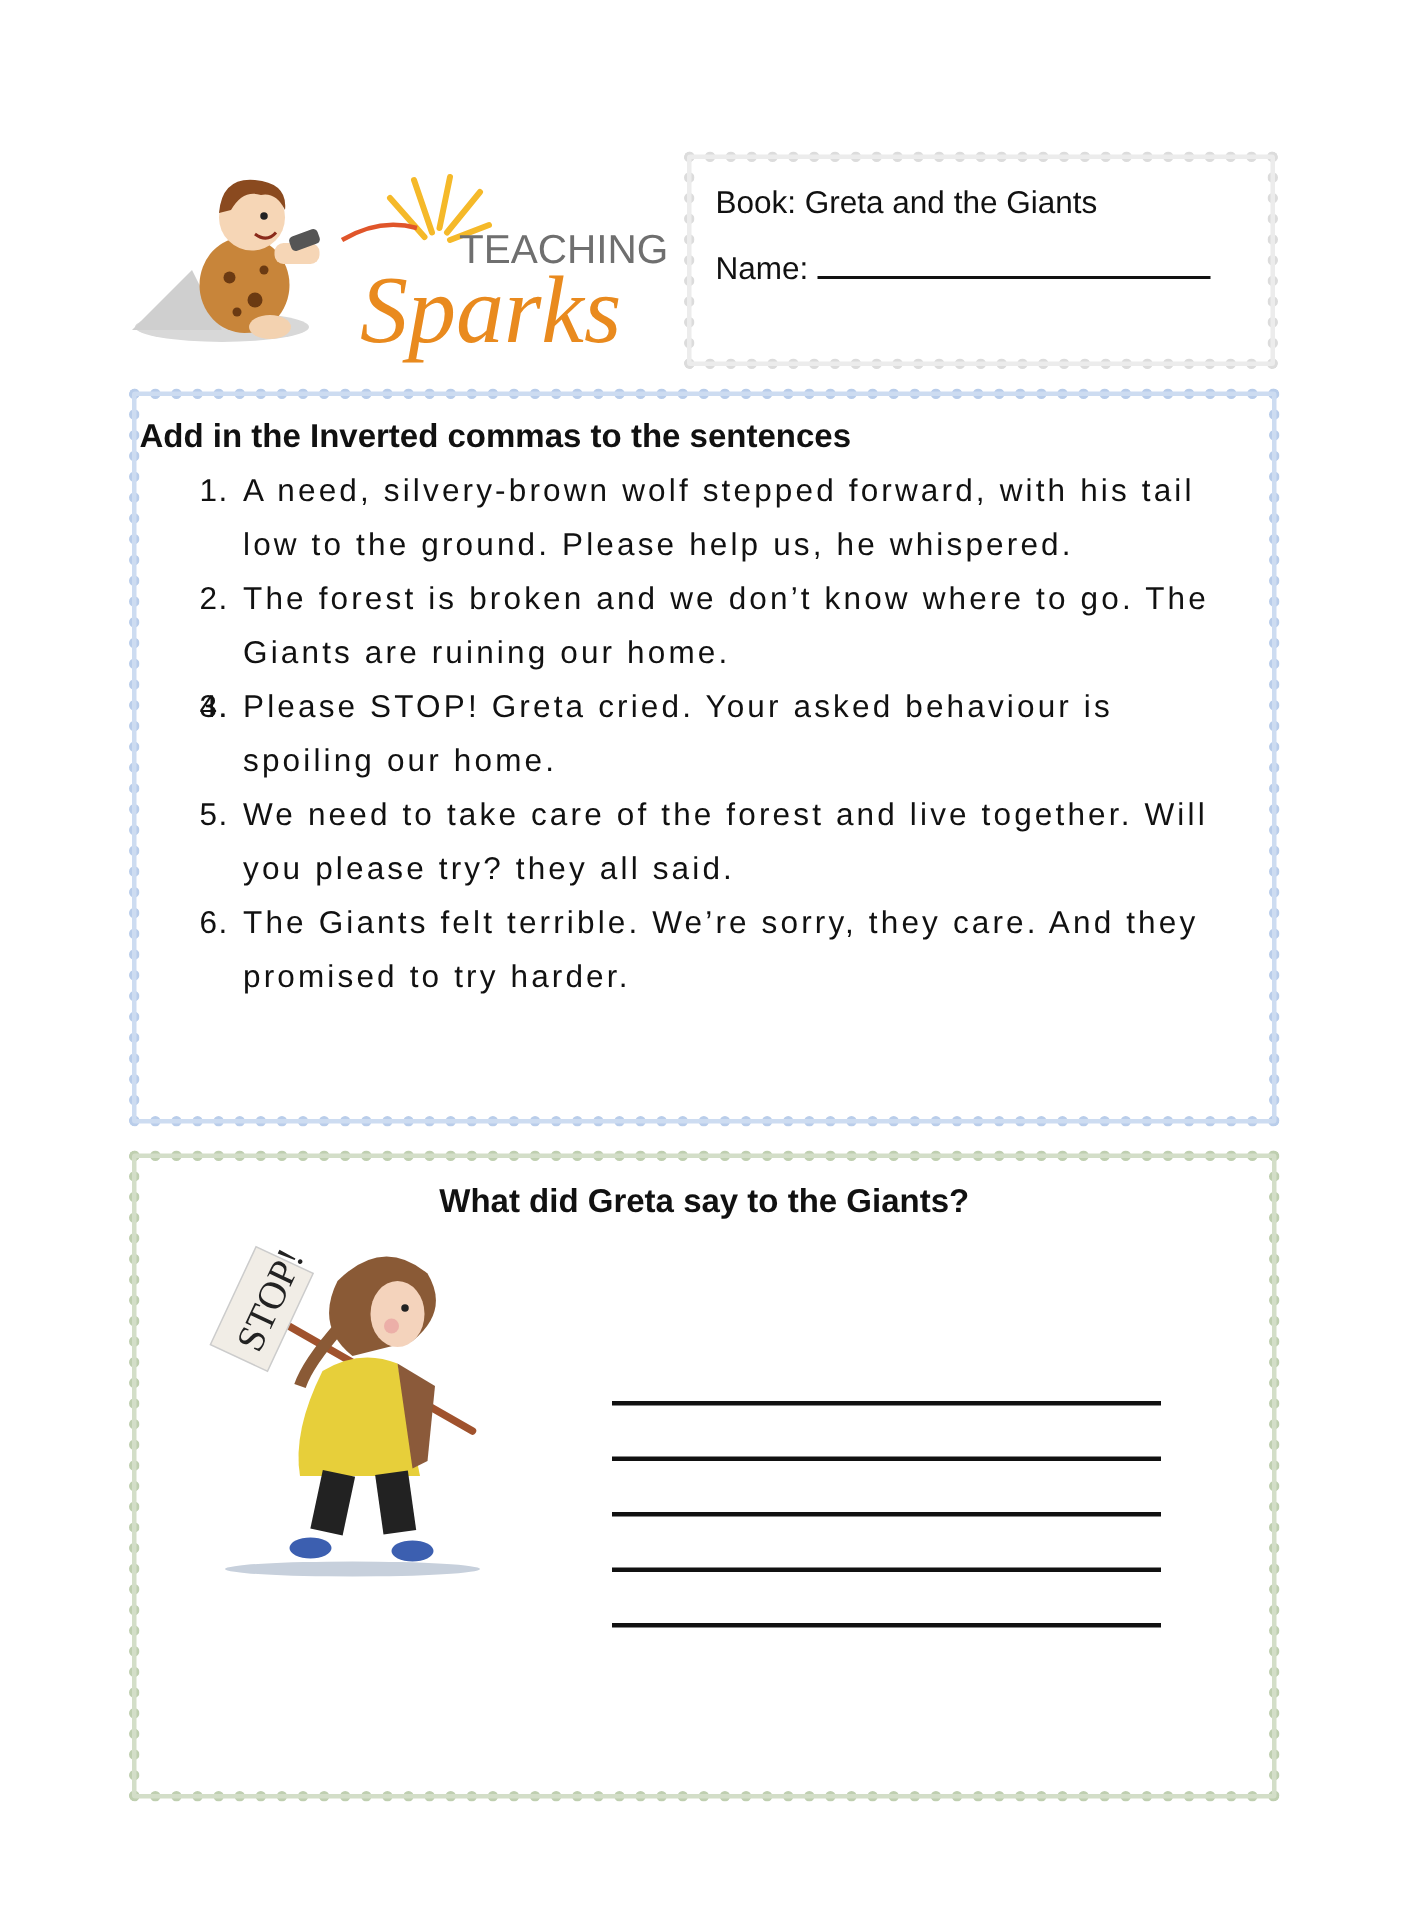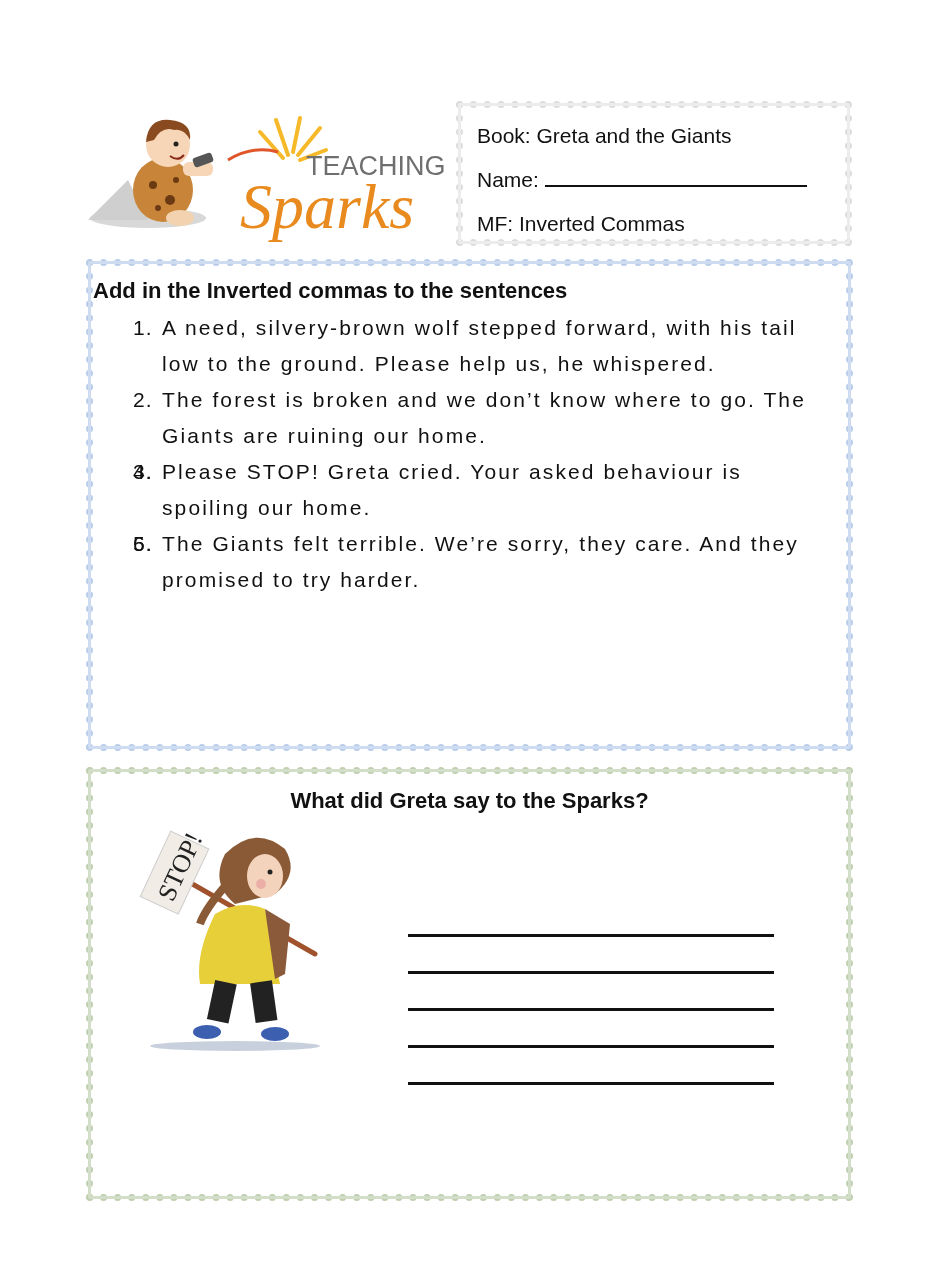--- a/index.html
+++ b/index.html
@@ -81,37 +81,36 @@
     <text x="218" y="75" font-family="Liberation Sans, sans-serif" font-size="27" fill="#6f6f6f">TEACHING</text>
     <text x="152" y="128" font-family="Liberation Serif, serif" font-style="italic" font-size="64" fill="#e98a1e">Sparks</text>
   </svg>
 </div>
 
 <div class="info-box">
   <div class="info-line">Book: Greta and the Giants</div>
   <div class="info-line">
     <span>Name:</span><span class="blank"></span>
   </div>
-  <div class="info-line">MF: Inverted Commas</div>
 </div>
 
 <div class="q-box">
   <div class="q-title">Add in the Inverted commas to the sentences</div>
   <ol class="q-list">
     <li class="q-item"><span class="q-num">1.</span><span>A need, silvery-brown wolf stepped forward, with his tail low to the ground. Please help us, he whispered.</span></li>
     <li class="q-item"><span class="q-num">2.</span><span>The forest is broken and we don’t know where to go. The Giants are ruining our home.</span></li>
     <li class="q-item"><span class="q-num">3.</span></li>
     <li class="q-item"><span class="q-num">4.</span><span>Please STOP! Greta cried. Your asked behaviour is spoiling our home.</span></li>
-    <li class="q-item"><span class="q-num">5.</span></li>
+    <li class="q-item"><span class="q-num">5.</span><span>We need to take care of the forest and live together. Will you please try? they all said.</span></li>
     <li class="q-item"><span class="q-num">6.</span><span>The Giants felt terrible. We’re sorry, they care. And they promised to try harder.</span></li>
   </ol>
 </div>
 
 <div class="a-box">
-  <div class="a-title">What did Greta say to the Sparks?</div>
+  <div class="a-title">What did Greta say to the Giants?</div>
   <div class="greta">
     <svg viewBox="0 0 250 250">
       <ellipse cx="120" cy="232" rx="85" ry="5" fill="#c7d0dc"></ellipse>
 
       <line x1="60" y1="60" x2="200" y2="140" stroke="#a0522d" stroke-width="5" stroke-linecap="round"></line>
 
       <g transform="rotate(-65 60 60)">
         <rect x="25" y="38" width="72" height="42" fill="#f1ede6" stroke="#ccc"></rect>
         <text x="33" y="70" font-family="Liberation Serif, serif" font-size="26" fill="#222">STOP!</text>
       </g>

